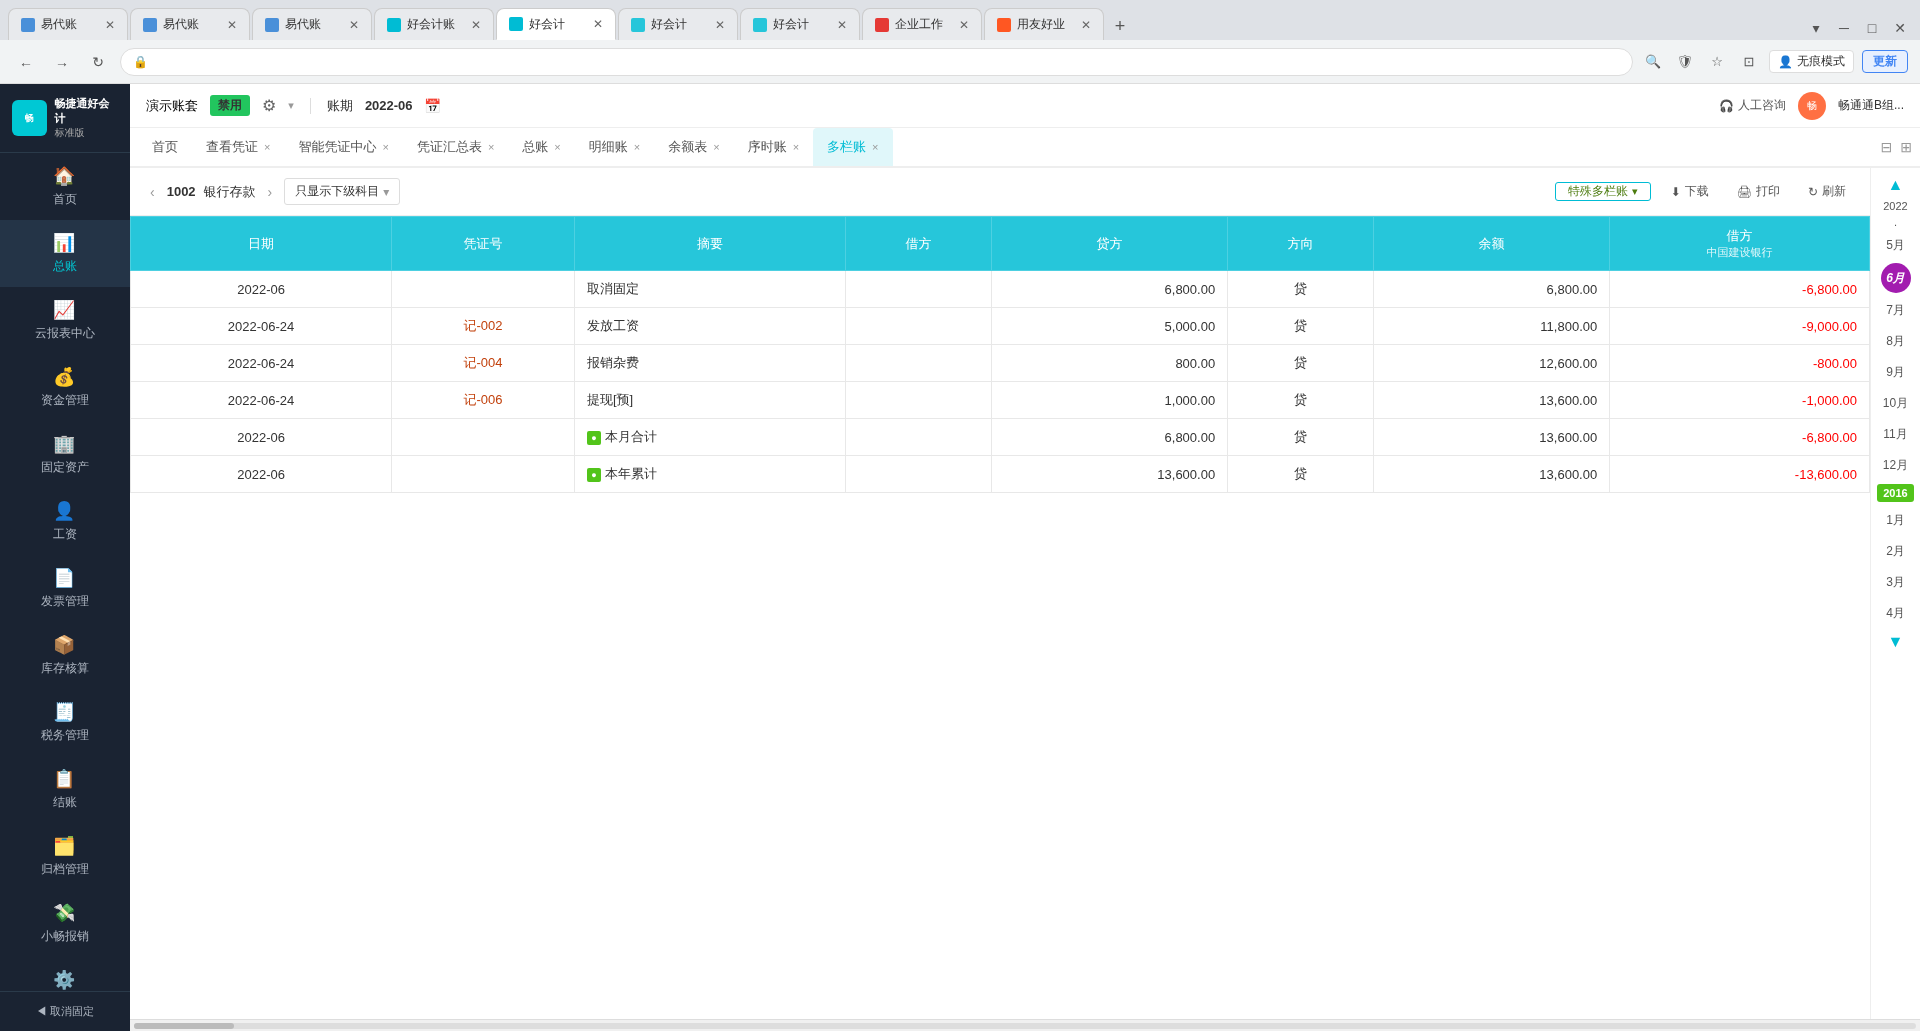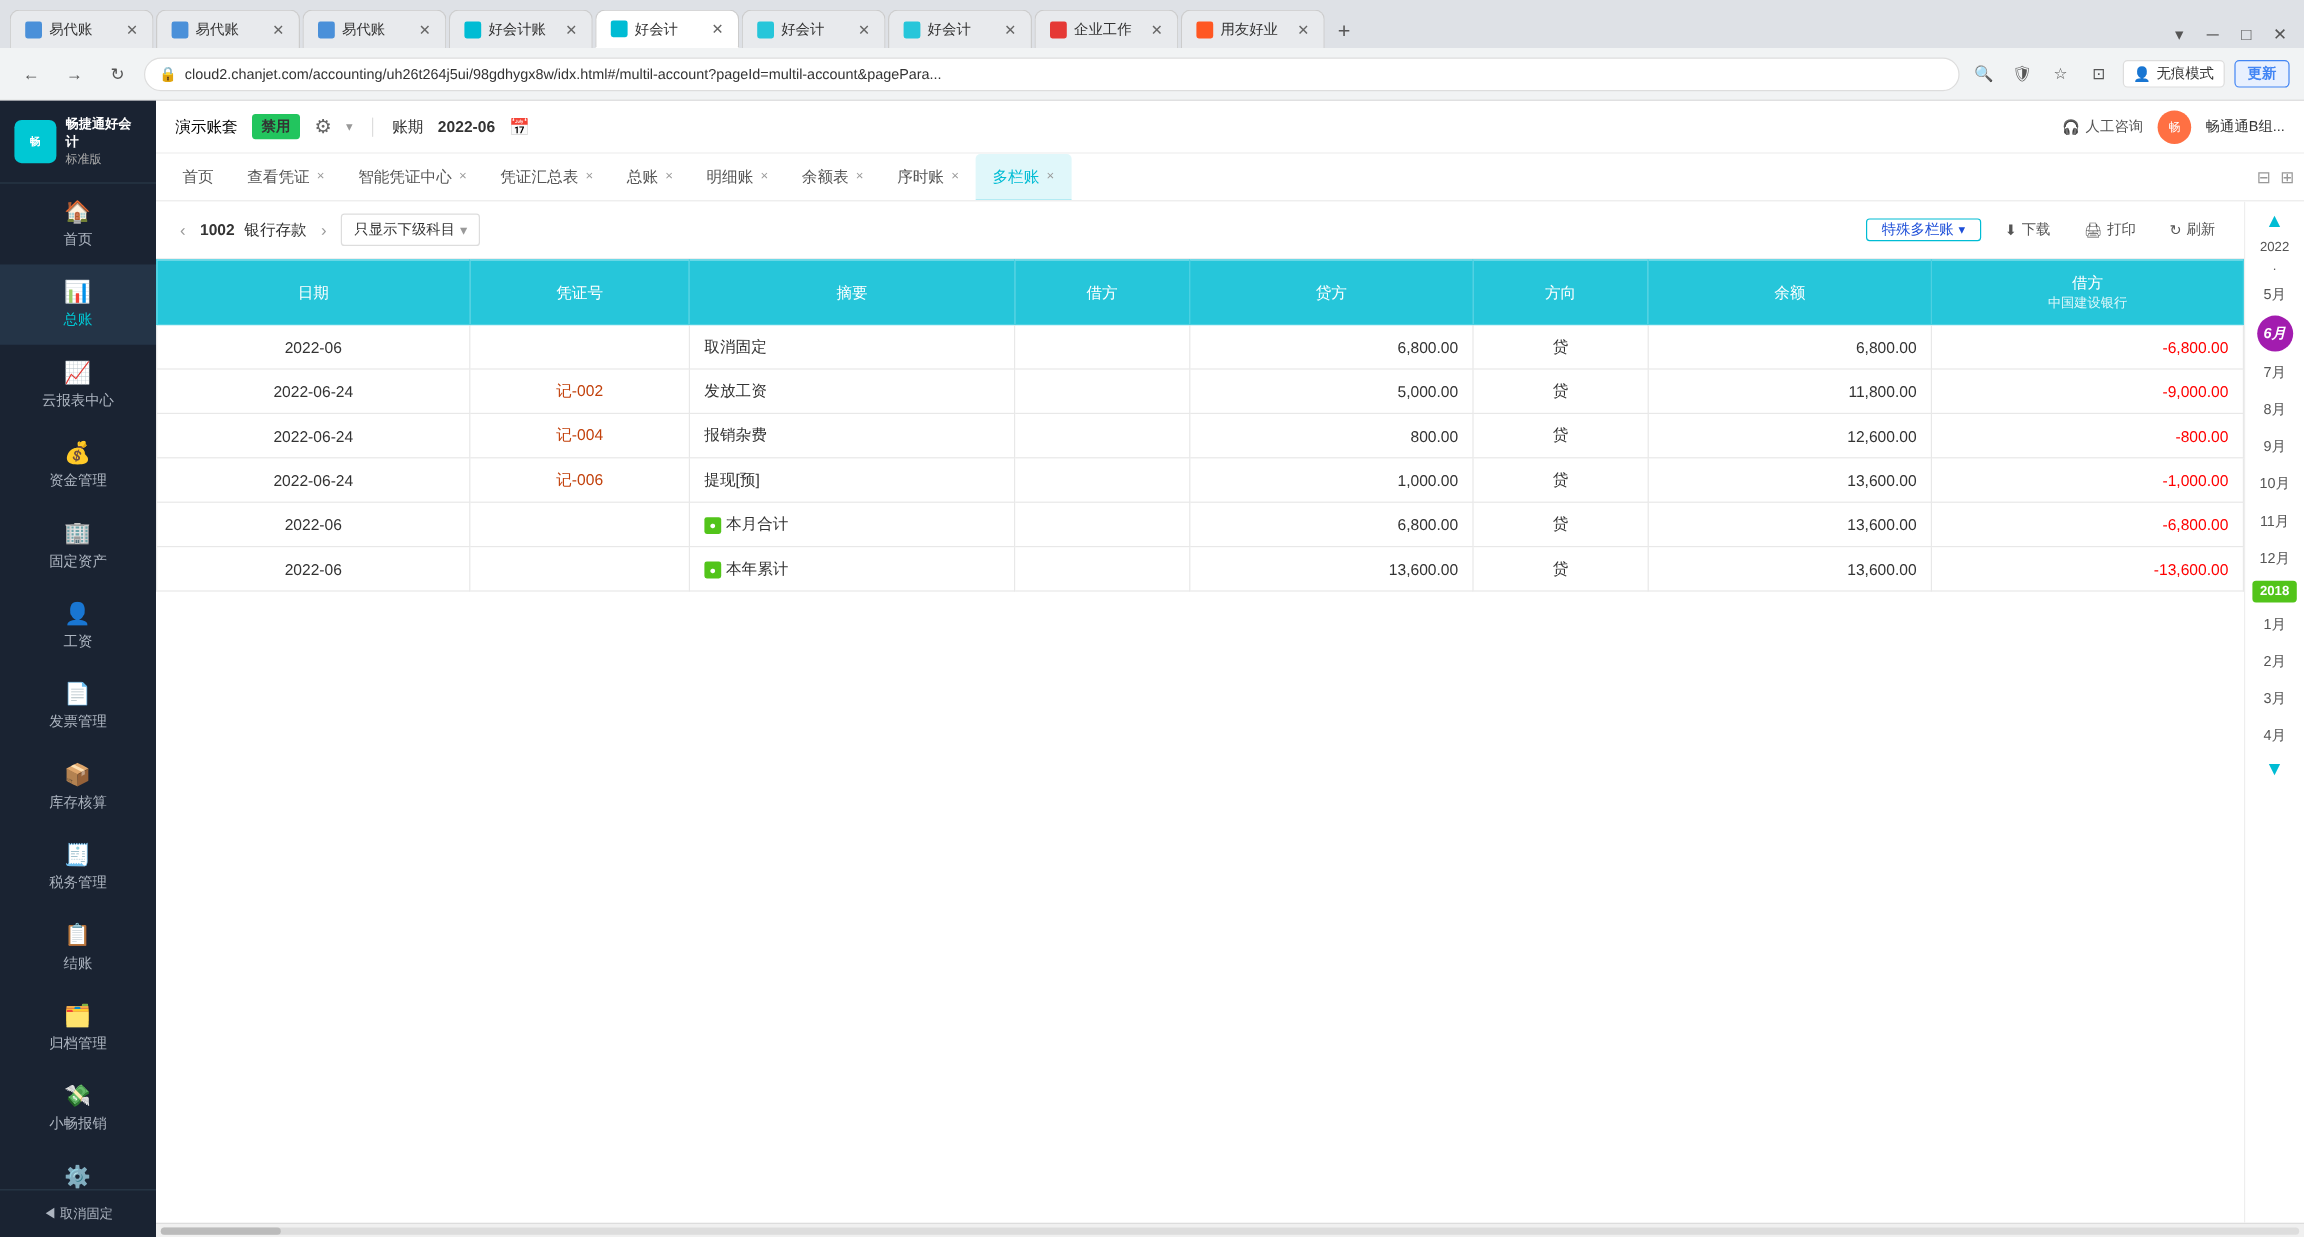--- a/index.html
+++ b/index.html
@@ -62,21 +62,21 @@
     
     .ledger-area { flex: 1; display: flex; overflow: hidden; }
     .ledger-main { flex: 1; overflow: auto; padding: 0; }
 
     
     .acct-header { display: flex; align-items: center; padding: 10px 16px; background: #fff; border-bottom: 1px solid #eee; gap: 8px; }
     .acct-nav-btn { color: #999; cursor: pointer; font-size: 14px; padding: 2px 4px; }
     .acct-code { font-weight: bold; font-size: 13px; color: #333; }
     .acct-name { font-size: 13px; color: #333; }
     .filter-select { display: flex; align-items: center; gap: 4px; border: 1px solid #ddd; border-radius: 3px; padding: 4px 10px; font-size: 12px; color: #333; cursor: pointer; background: #fff; }
-    .special-btn { border: 1px solid #00bcd4; color: #1d4ed8; padding: 0 12px; border-radius: 3px; font-size: 12px; cursor: pointer; display: flex; align-items: center; gap: 4px; background: #fff; }
+    .special-btn { border: 1px solid #00bcd4; color: #4d7c0f; padding: 0 12px; border-radius: 3px; font-size: 12px; cursor: pointer; display: flex; align-items: center; gap: 4px; background: #fff; }
     .action-btn { color: #555; font-size: 12px; cursor: pointer; display: flex; align-items: center; gap: 4px; padding: 4px 8px; }
     .acct-header-right { margin-left: auto; display: flex; align-items: center; gap: 12px; }
 
     
     .ledger-table { width: 100%; border-collapse: collapse; }
     .ledger-table th { background: #26c6da; color: #fff; padding: 10px 12px; text-align: center; font-weight: normal; font-size: 13px; border: 1px solid #4dd0e1; white-space: nowrap; }
     .ledger-table td { padding: 9px 12px; text-align: center; border: 1px solid #e8e8e8; font-size: 13px; color: #333; background: #fff; }
     .voucher-link { color: #c2410c; cursor: pointer; text-decoration: none; }
     .direction-badge { color: #333; font-size: 12px; }
     .summary-icon { display: inline-block; width: 14px; height: 14px; background: #52c41a; border-radius: 2px; color: white; font-size: 9px; text-align: center; line-height: 14px; margin-right: 4px; }
@@ -153,21 +153,20 @@
       <div class="tab-ctrl-btn">□</div>
       <div class="tab-ctrl-btn">✕</div>
     </div>
   </div>
   <div class="address-bar">
     <div class="nav-btn">←</div>
     <div class="nav-btn">→</div>
     <div class="nav-btn">↻</div>
     <div class="url-bar">
       <span style="color:#555;margin-right:6px;">🔒</span>
-      <span>cloud2.chanjet.com/accounting/uh26t264j5ui/98gdhygx8w/idx.html#/multil-account?pageId=multil-account&amp;pagePara...</span>
     </div>
     <div class="addr-icons">
       <div class="addr-icon">🔍</div>
       <div class="addr-icon">🛡</div>
       <div class="addr-icon">☆</div>
       <div class="addr-icon">⊡</div>
       <div class="wuhen-btn">
         <span>👤</span>
         <span>无痕模式</span>
       </div>
@@ -428,21 +427,21 @@
         <div style="font-size:11px;color:#555;text-align:center;padding:2px;">2022</div>
         <div style="font-size:11px;color:#555;text-align:center;padding:2px;">.</div>
         <div class="month-item">5月</div>
         <div class="month-item active">6月</div>
         <div class="month-item">7月</div>
         <div class="month-item">8月</div>
         <div class="month-item">9月</div>
         <div class="month-item">10月</div>
         <div class="month-item">11月</div>
         <div class="month-item">12月</div>
-        <div class="month-item year-badge">2018</div>
+        <div class="month-item year-badge">2016</div>
         <div class="month-item">1月</div>
         <div class="month-item">2月</div>
         <div class="month-item">3月</div>
         <div class="month-item">4月</div>
         <div class="month-scroll-btn">▼</div>
       </div>
     </div>
 
     <div class="bottom-scroll">
       <div class="scroll-track">

